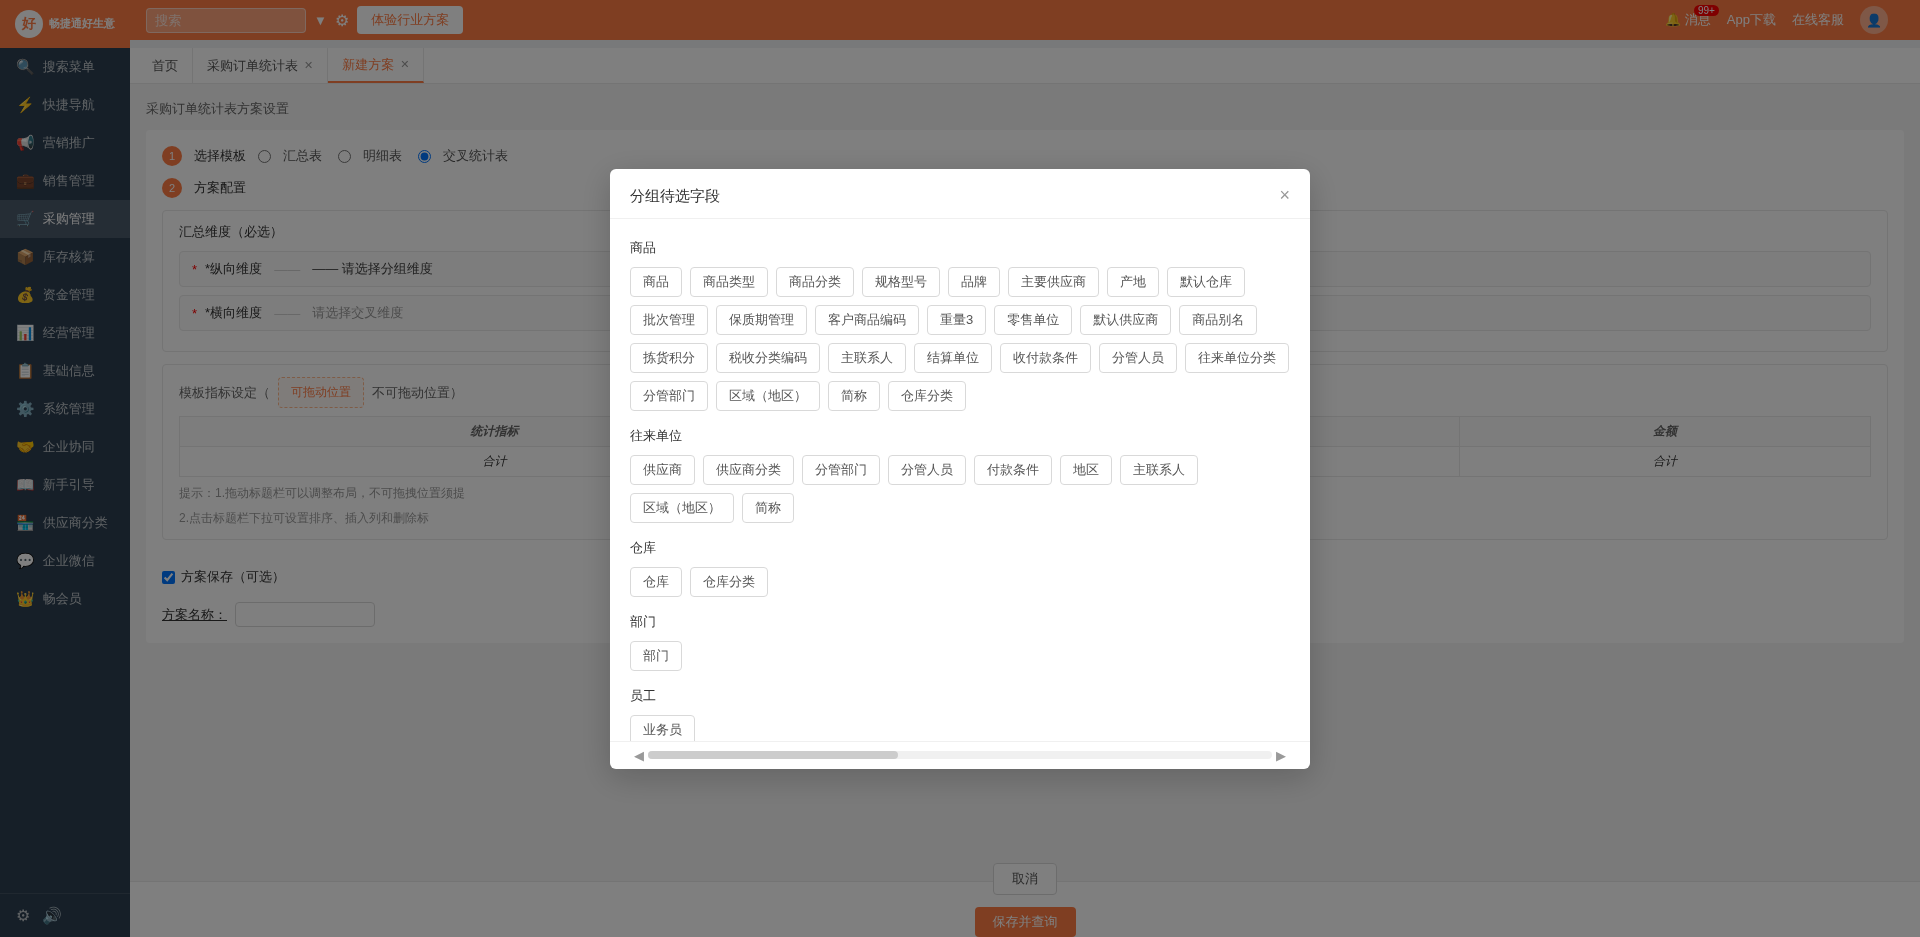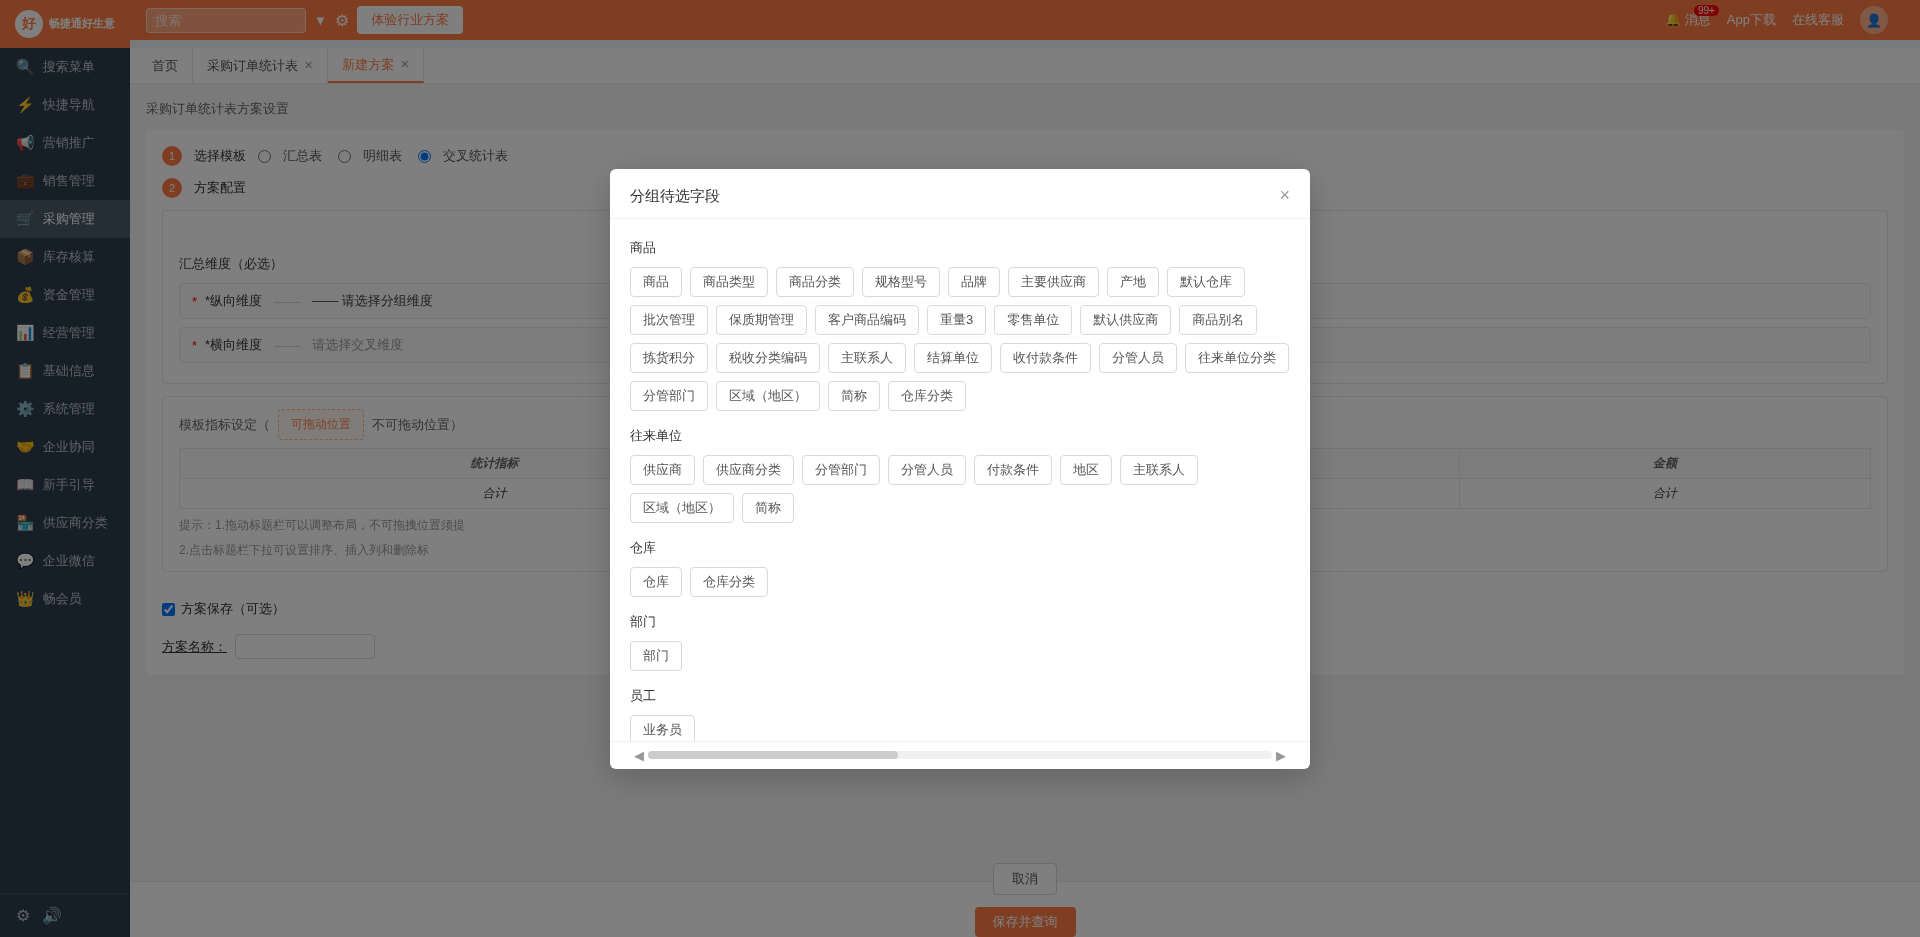--- a/index.html
+++ b/index.html
@@ -207,21 +207,20 @@
       border: 1px solid #e8e8e8;
       border-radius: 4px;
       padding: 12px 16px;
       margin-top: 8px;
     }
     .config-row {
       display: flex;
       align-items: center;
       gap: 8px;
       margin-bottom: 10px;
-      margin-top: 32px;
     }
     .config-label { color: #333; font-size: 13px; min-width: 80px; }
 
     .dimension-row {
       display: flex;
       align-items: center;
       gap: 8px;
       padding: 8px 12px;
       background: #fafafa;
       border: 1px solid #e8e8e8;

